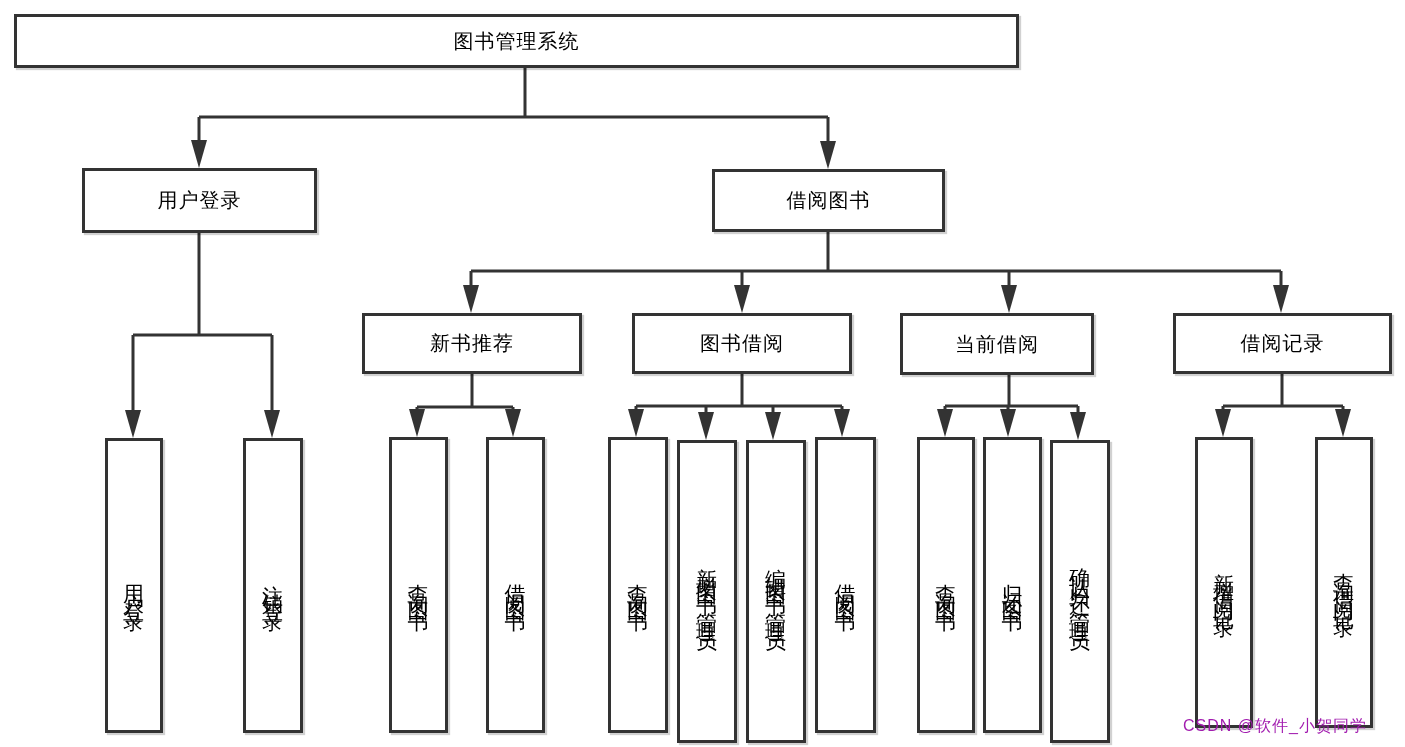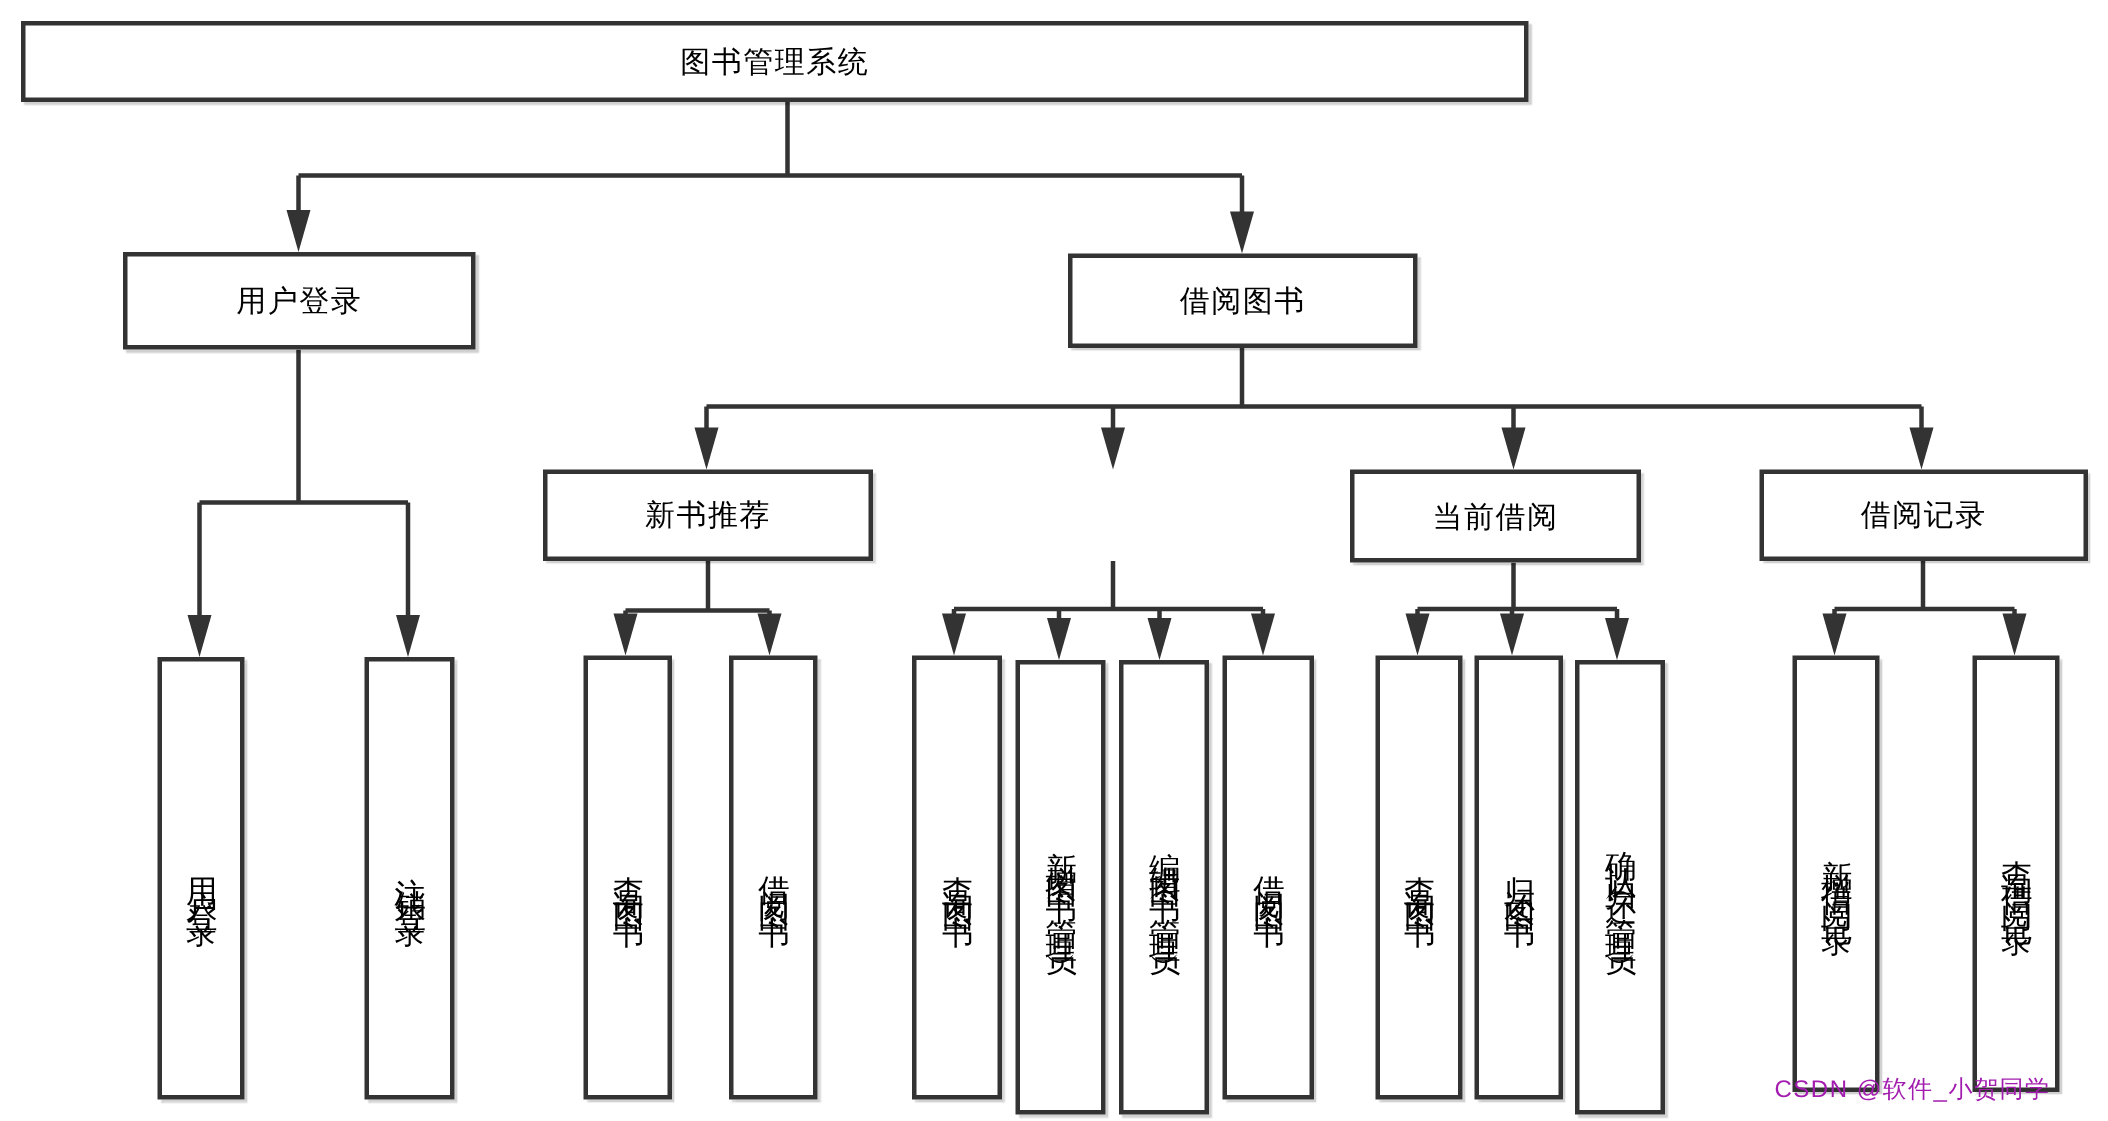--- a/index.html
+++ b/index.html
@@ -93,20 +93,23 @@
   <div class="node" style="left:82px; top:168px; width:235px; height:65px;">
     <span>用户登录</span>
   </div>
   <div class="node" style="left:712px; top:169px; width:233px; height:63px;">
     <span>借阅图书</span>
   </div>
 
   <div class="node" style="left:362px; top:313px; width:220px; height:61px;font-family:Liberation Serif, serif;">
     <span>新书推荐</span>
   </div>
+  <div class="node" style="left:632px; top:313px; width:220px; height:61px;">
+    <span>图书借阅</span>
+  </div>
   <div class="node" style="left:900px; top:313px; width:194px; height:62px;">
     <span>当前借阅</span>
   </div>
   <div class="node" style="left:1173px; top:313px; width:219px; height:61px;">
     <span>借阅记录</span>
   </div>
 
   <div class="node vnode" style="left:105px; top:438px; width:58px; height:295px;">
     <span class="vlabel">用户登录</span>
   </div>

